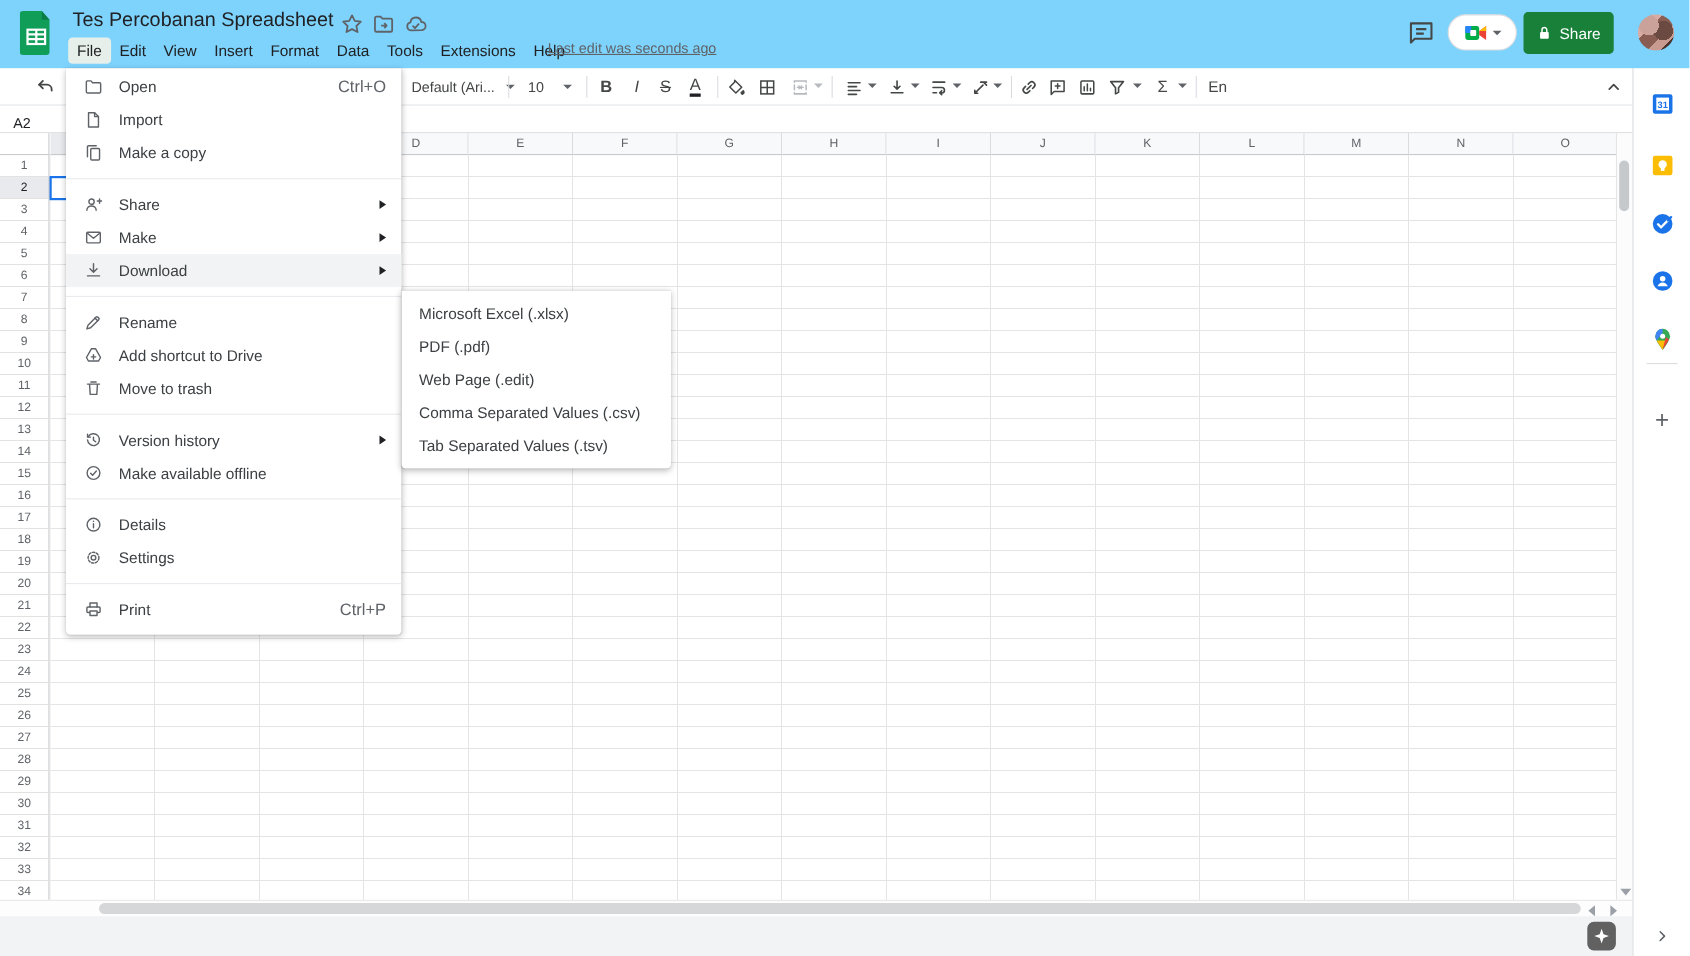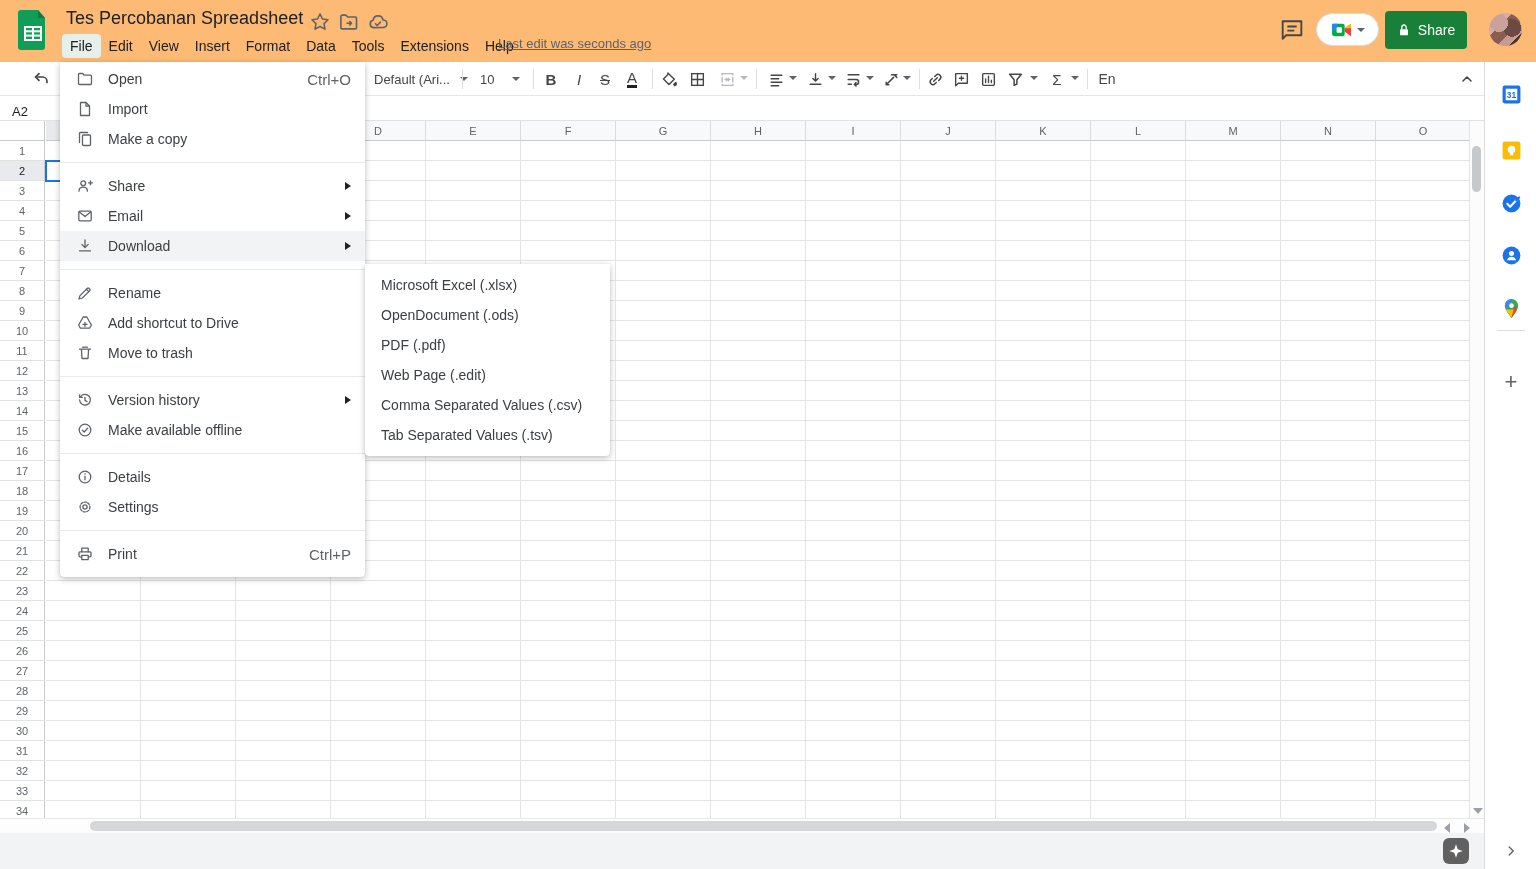--- a/index.html
+++ b/index.html
@@ -4,21 +4,21 @@
 <style>
   * { box-sizing: border-box; }
   html,body { margin:0; padding:0; }
   body {
     width:1536px; height:869px; position:relative; overflow:hidden;
     background:#fff; font-family:"Liberation Sans", sans-serif; color:#202124;
   }
   .abs { position:absolute; }
 
   
-  #topbar { left:0; top:0; width:1536px; height:62px; background:#fdba74; z-index:20; }
+  #topbar { left:0; top:0; width:1536px; height:62px; background:#7dd3fc; z-index:20; }
   #logo { left:18px; top:10px; width:30px; height:40px; }
   #doc-title { left:66px; top:8px; font-size:18px; color:#202124; white-space:nowrap; }
   .title-ic { top:12px; width:20px; height:20px; color:#5f6368; }
   #menubar { left:62px; top:33px; height:26px; display:flex; align-items:center; }
   .menu-item { font-size:14px; color:#202124; padding:4px 8px; border-radius:4px; white-space:nowrap; }
   .menu-item.active { background:#e6efe9; }
   #last-edit { left:498px; top:36px; font-size:13px; color:#5f6368; text-decoration:underline; white-space:nowrap; }
   #comment-btn { left:1278px; top:16px; width:28px; height:28px; color:#444746; }
   #meet-pill { left:1316px; top:13px; width:63px; height:33px; border:1px solid #dadce0; border-radius:17px;
                display:flex; align-items:center; justify-content:center; gap:4px; background:#fff; }
@@ -391,21 +391,21 @@
       <span class="lbl">Share</span>
       <span class="subarrow"></span>
     </div>
     <div class="mi">
       <span class="ic">
         <svg width="16" height="16" viewBox="0 0 16 16" fill="none" stroke="#5f6368" stroke-width="1.3" stroke-linecap="round" stroke-linejoin="round">
           <rect x="1.8" y="3.2" width="12.4" height="9.6" rx="1"></rect>
           <path d="M2.4 4 L8 8.6 L13.6 4"></path>
         </svg>
       </span>
-      <span class="lbl">Email</span>
+      <span class="lbl">Make</span>
       <span class="subarrow"></span>
     </div>
     <div class="mi hl">
       <span class="ic">
         <svg width="16" height="16" viewBox="0 0 16 16" fill="none" stroke="#5f6368" stroke-width="1.3" stroke-linecap="round" stroke-linejoin="round">
           <path d="M8 1.8 v7.4 M4.8 6.4 L8 9.6 l3.2 -3.2"></path>
           <path d="M2.5 12.8 h11"></path>
         </svg>
       </span>
       <span class="lbl">Download</span>
@@ -487,21 +487,20 @@
           <rect x="4.8" y="9.4" width="6.4" height="4.2" fill="#fff"></rect>
         </svg>
       </span>
       <span class="lbl">Print</span>
       <span class="sc">Ctrl+P</span>
     </div>
   </div>
 
 <div class="abs" id="download-submenu">
     <div class="smi">Microsoft Excel (.xlsx)</div>
-    <div class="smi">OpenDocument (.ods)</div>
     <div class="smi">PDF (.pdf)</div>
     <div class="smi">Web Page (.edit)</div>
     <div class="smi">Comma Separated Values (.csv)</div>
     <div class="smi">Tab Separated Values (.tsv)</div>
   </div>
 
 <div class="abs" id="bottombar">
   
   
   

